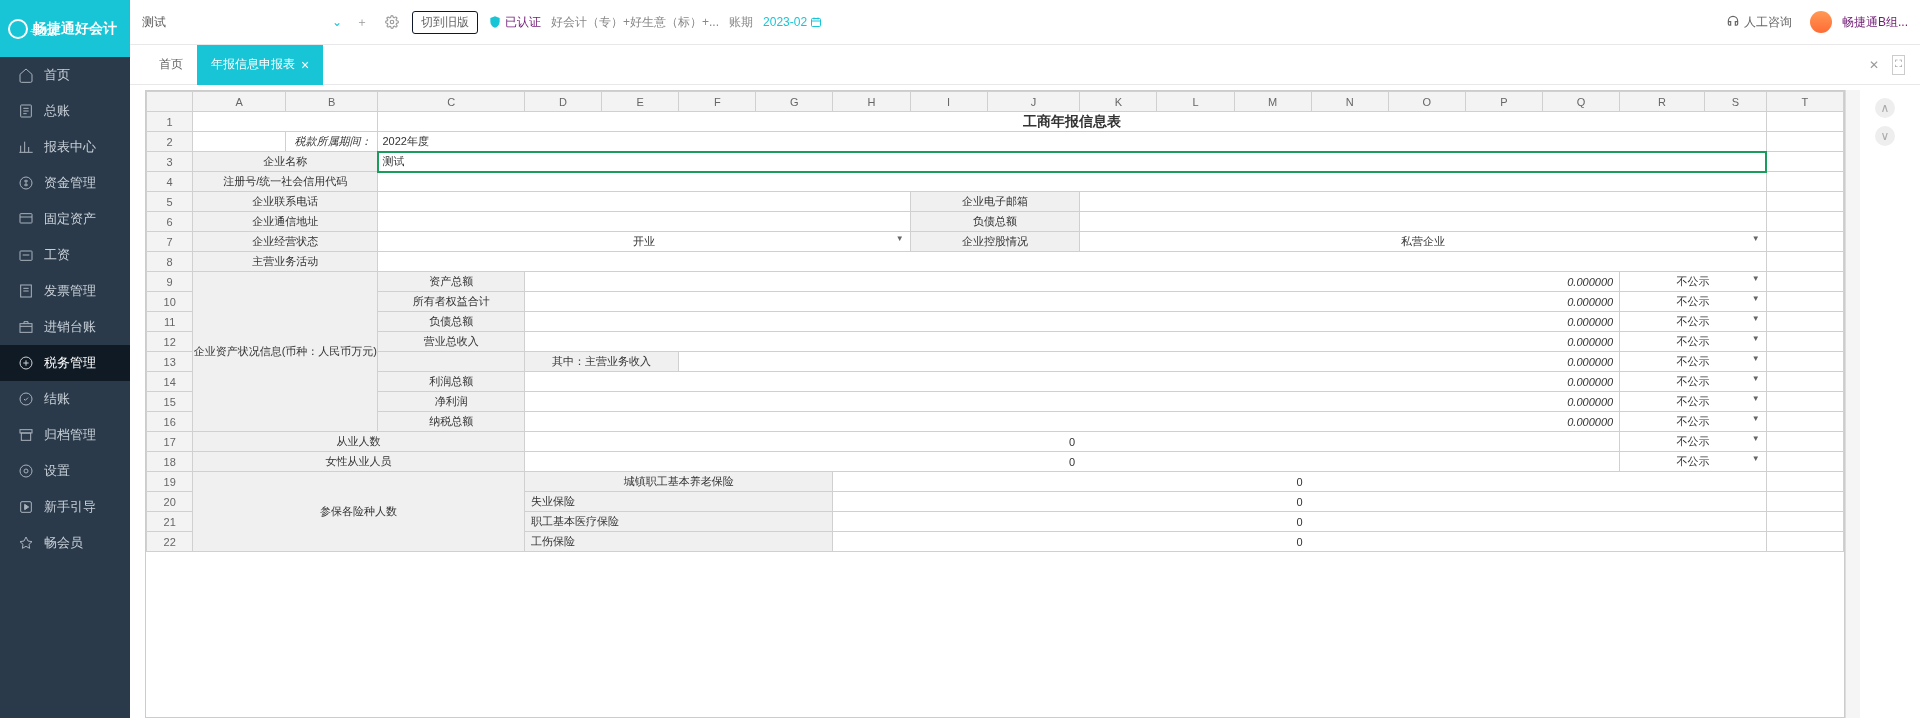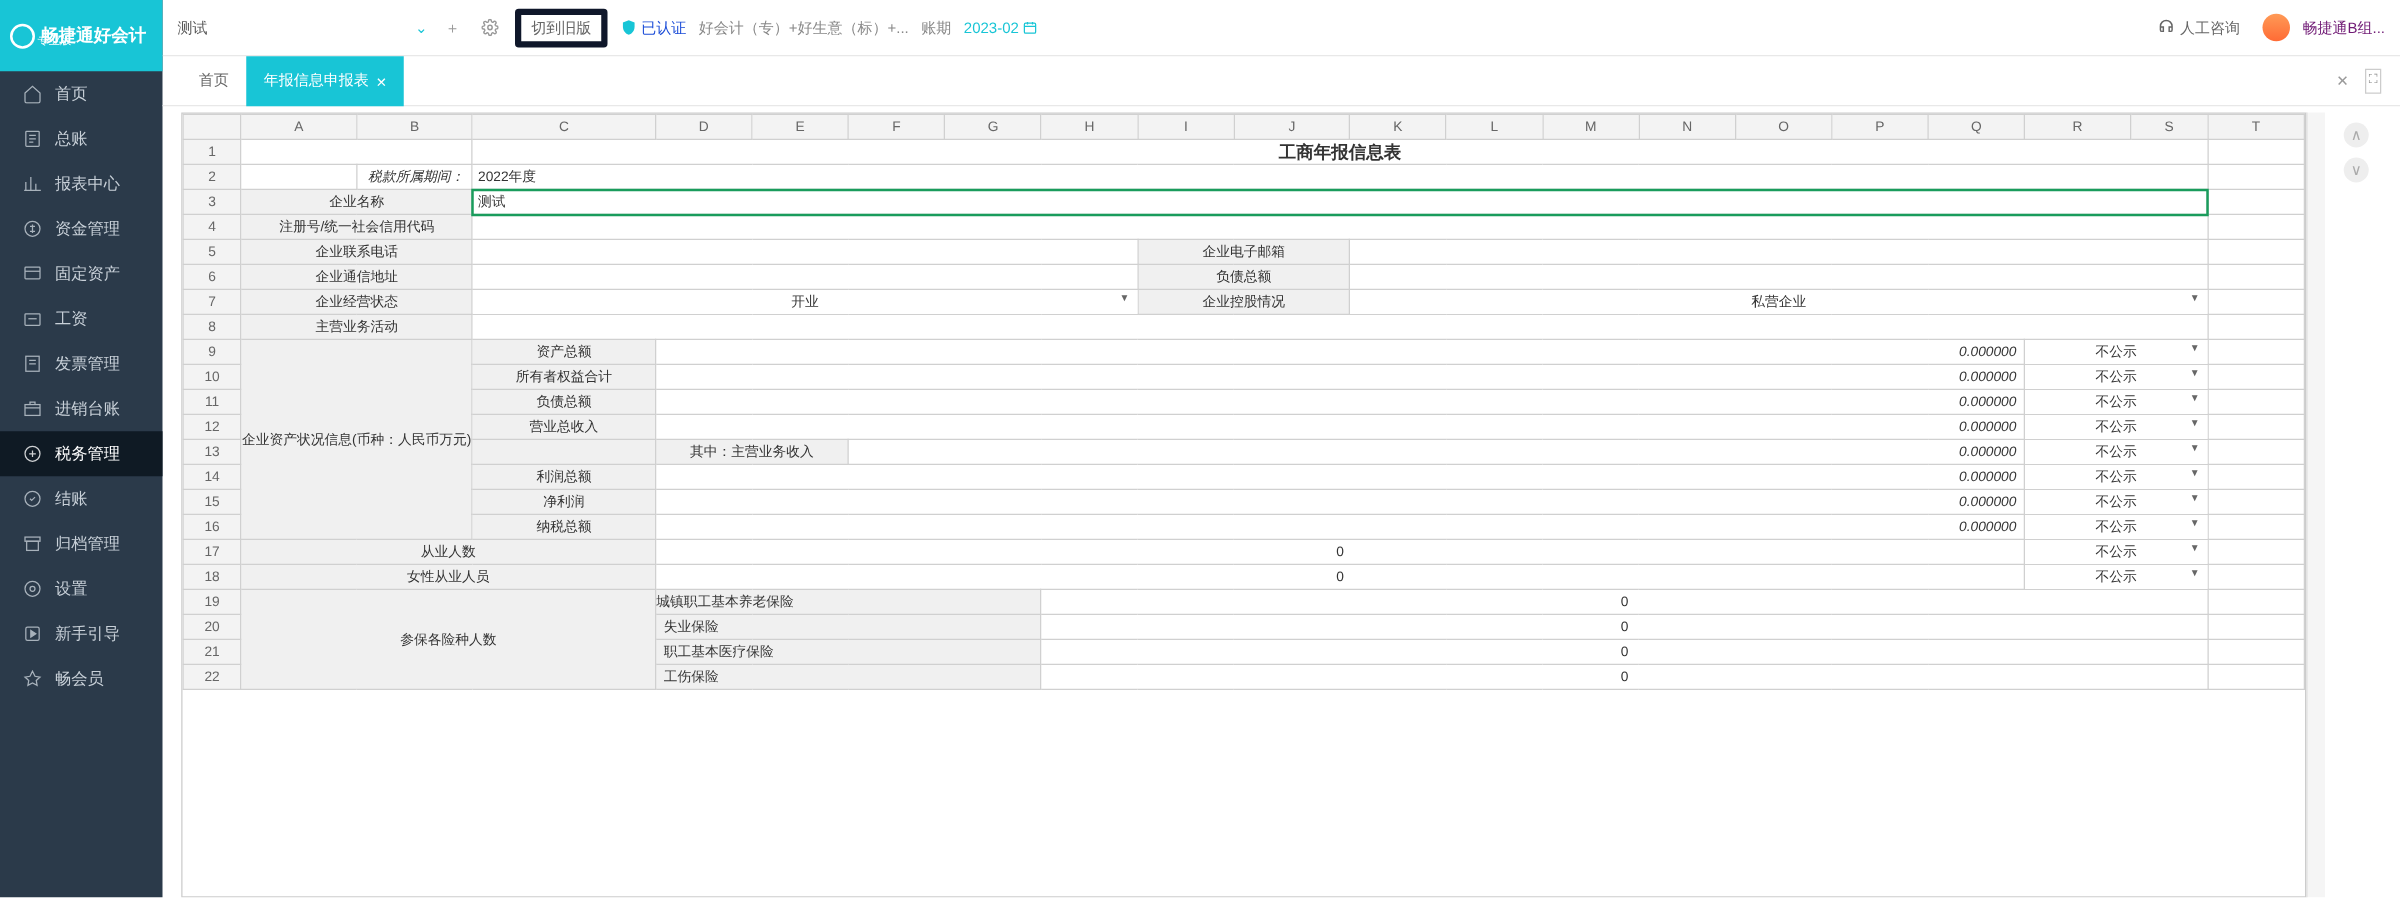--- a/index.html
+++ b/index.html
@@ -11,22 +11,22 @@
 .logo-sub{font-size:9px;font-weight:normal;position:absolute;left:30px;top:26px;}
 .nav-item{display:flex;align-items:center;height:36px;padding:0 18px;cursor:pointer;font-size:13px;}
 .nav-item.active{background:#0f1a24;color:#fff;}
 .nav-icon{width:16px;height:16px;margin-right:10px;opacity:0.8;display:inline-flex;align-items:center;justify-content:center;}
 .nav-icon svg{width:16px;height:16px;fill:none;stroke:currentColor;stroke-width:1.5;}
 .main{flex:1;display:flex;flex-direction:column;min-width:0;}
 .topbar{height:45px;border-bottom:1px solid #e8e8e8;display:flex;align-items:center;padding:0 12px;gap:10px;}
 .company-select{display:flex;align-items:center;width:200px;color:#555;cursor:pointer;}
 .chev{color:#18c5d6;margin-left:auto;}
 .icon-btn{width:20px;height:20px;color:#999;cursor:pointer;display:inline-flex;align-items:center;justify-content:center;}
-.old-btn{border:5px solid #0f172a;border-radius:3px;padding:2px 8px;color:#666;cursor:pointer;}
-.verified{color:#1d4ed8;display:flex;align-items:center;gap:3px;}
+.old-btn{border:1px solid #0f172a;border-radius:3px;padding:2px 8px;color:#666;cursor:pointer;}
+.verified{color:#701a75;display:flex;align-items:center;gap:3px;}
 .plan{color:#888;}
 .period-label{color:#888;}
 .period-val{color:#18c5d6;cursor:pointer;}
 .spacer{flex:1;}
 .support{display:flex;align-items:flex-start;gap:4px;color:#666;cursor:pointer;}
 .avatar{width:22px;height:22px;border-radius:50%;background:linear-gradient(#ff9a56,#ff6b35);margin-left:8px;}
 .user-name{color:#701a75;}
 .tabs{height:40px;display:flex;align-items:center;padding:0 15px;border-bottom:1px solid #e8e8e8;position:relative;}
 .tab{padding:0 14px;height:40px;display:flex;align-items:center;color:#666;cursor:pointer;}
 .tab.active{background:#18c5d6;color:#fff;}
@@ -424,21 +424,21 @@
               <tr>
                 <td class="rowhdr">18</td>
                 <td class="label-cell" colspan="3">女性从业人员</td>
                 <td colspan="14" class="">0</td>
                 <td colspan="2" class="dd">不公示</td>
                 <td colspan="1" class=""></td>
               </tr>
               <tr>
                 <td class="rowhdr">19</td>
                 <td class="label-cell" colspan="3" rowspan="4">参保各险种人数</td>
-                <td class="label-cell" colspan="4" style="text-align:left;padding-left:0;">城镇职工基本养老保险</td>
+                <td class="label-cell" colspan="4" style="text-align:center;padding-left:0;">城镇职工基本养老保险</td>
                 <td colspan="12" class="">0</td>
                 <td colspan="1" class=""></td>
               </tr>
               <tr>
                 <td class="rowhdr">20</td>
                 <td class="label-cell" colspan="4" style="text-align:left;padding-left:6px;">失业保险</td>
                 <td colspan="12" class="">0</td>
                 <td colspan="1" class=""></td>
               </tr>
               <tr>

